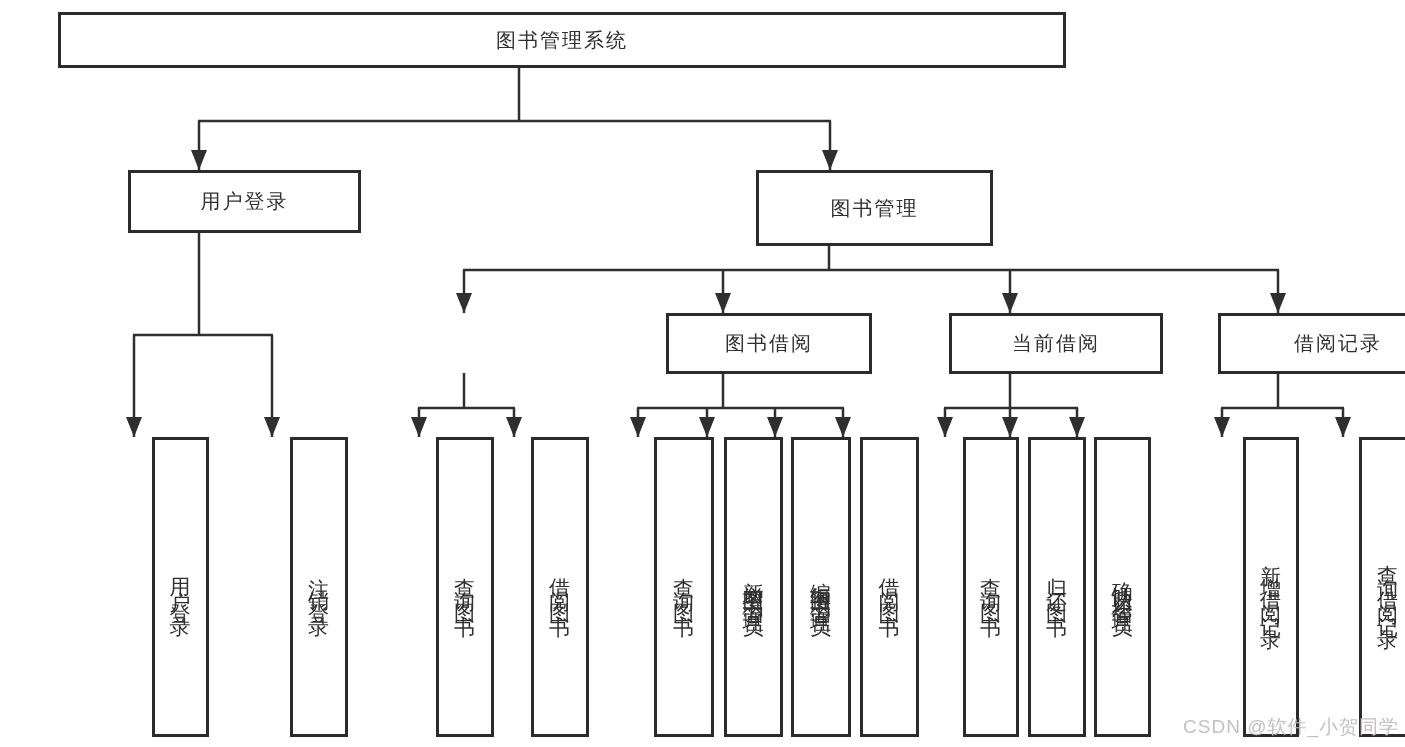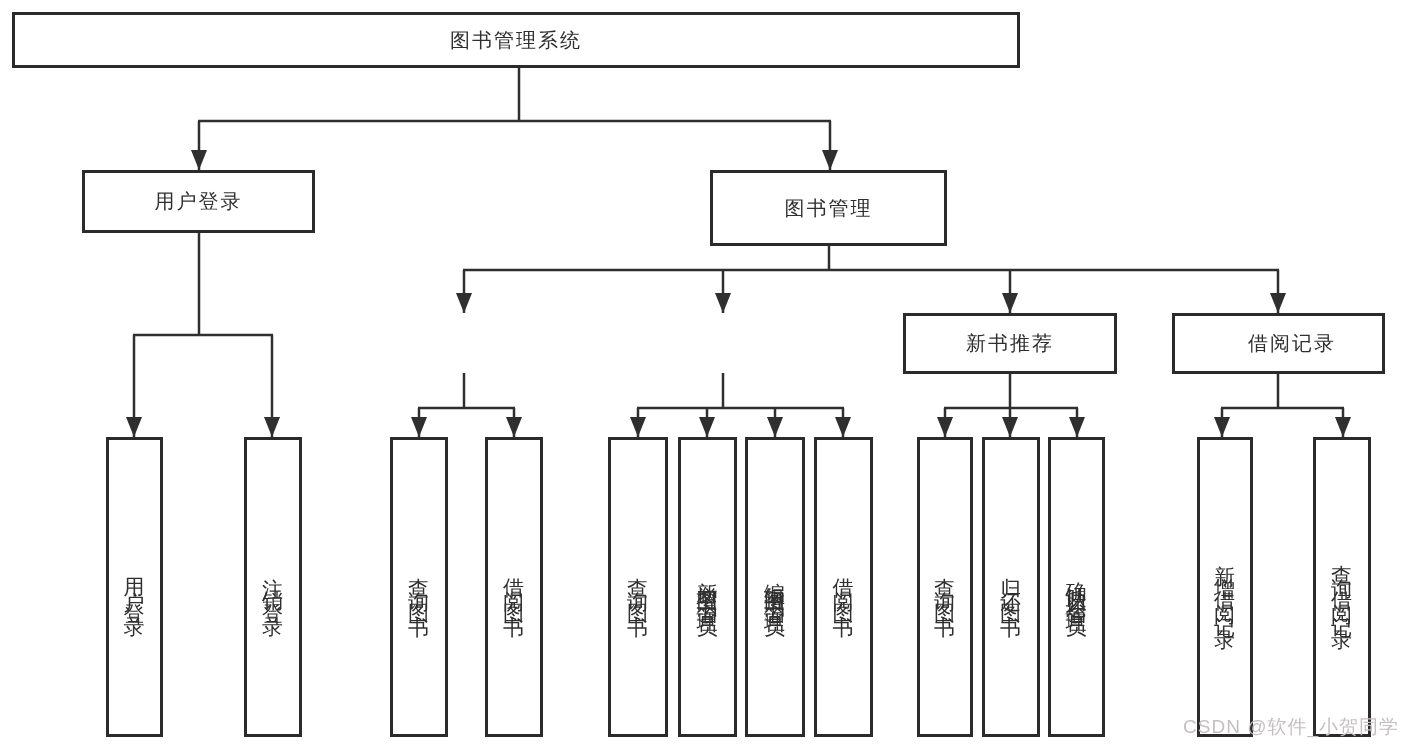--- a/index.html
+++ b/index.html
@@ -28,20 +28,21 @@
   .node {
     position: absolute;
     box-sizing: border-box;
     border: 3px solid #2b2b2b;
     background: #ffffff;
     display: flex;
     align-items: center;
     justify-content: center;
     z-index: 1;
     color: #2f2f2f;
+    margin-left: 46px;
   }
   .h-label {
     font-size: 20px;
     letter-spacing: 2px;
     white-space: nowrap;
   }
   .root-label {
     font-size: 20px;
     letter-spacing: 2px;
   }
@@ -121,22 +122,25 @@
     <span class="root-label">图书管理系统</span>
   </div>
 
   <div class="node" style="left:82px; top:170px; width:233px; height:63px;">
     <span class="h-label">用户登录</span>
   </div>
   <div class="node" style="left:710px; top:170px; width:237px; height:76px;">
     <span class="h-label">图书管理</span>
   </div>
 
+  <div class="node" style="left:620px; top:313px; width:206px; height:61px;">
+    <span class="h-label">图书借阅</span>
+  </div>
   <div class="node" style="left:903px; top:313px; width:214px; height:61px;">
-    <span class="h-label">新书推荐</span>
+    <span class="h-label">当前借阅</span>
   </div>
   <div class="node" style="left:1172px; top:313px; width:213px; height:61px;padding-left:27px;">
     <span class="h-label">借阅记录</span>
   </div>
 
   <div class="node" style="left:106px; top:437px; width:57px; height:300px;">
     <span class="v-label v-wide">用户登录</span>
   </div>
   <div class="node" style="left:244px; top:437px; width:58px; height:300px;">
     <span class="v-label v-wide">注销登录</span>

